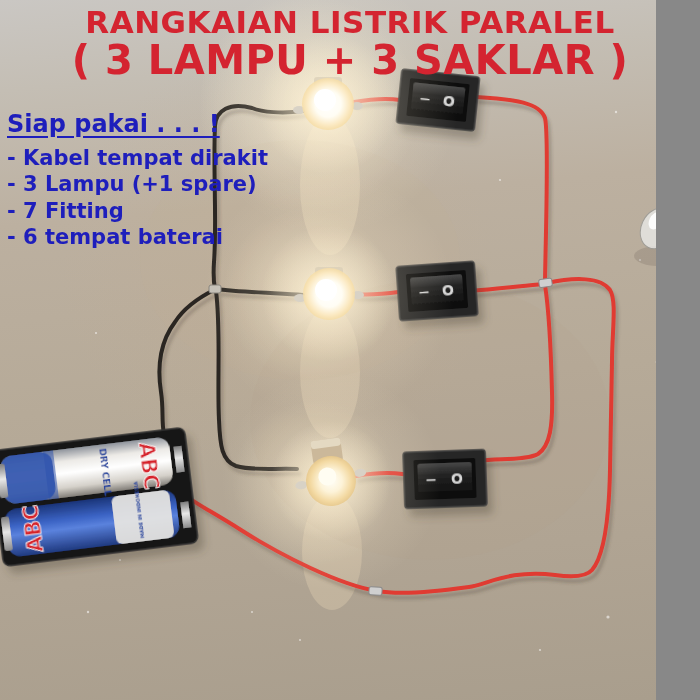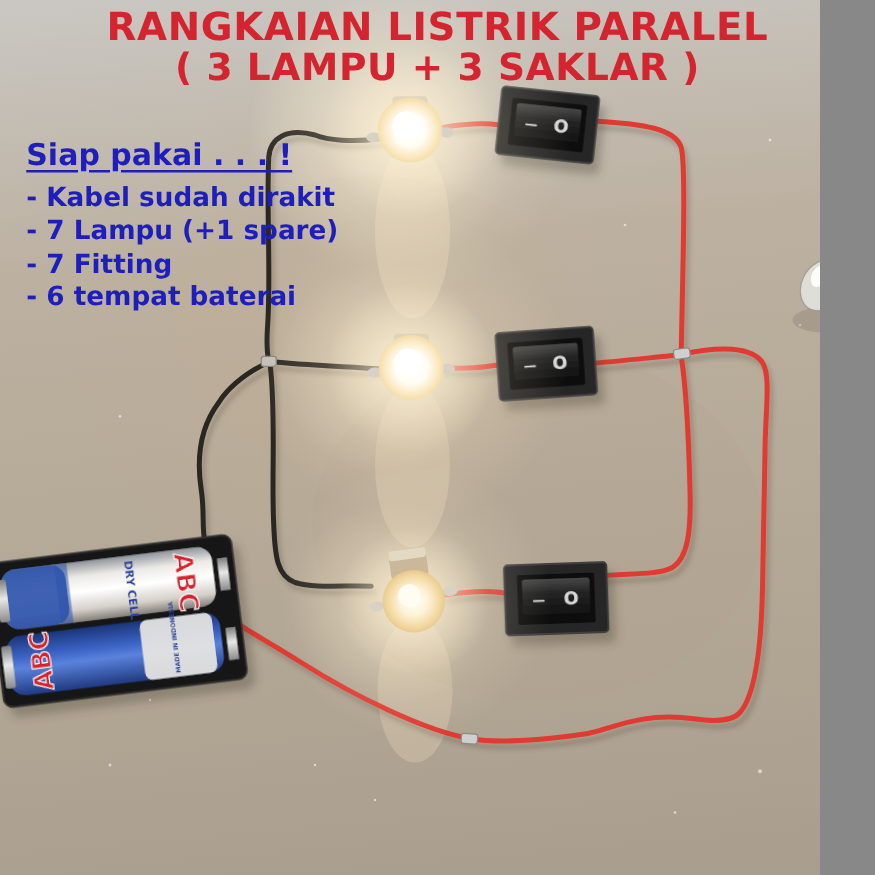--- a/index.html
+++ b/index.html
@@ -10,22 +10,22 @@
       radial-gradient(circle at 47% 15%, rgba(255,244,216,0.55), rgba(255,244,216,0) 16%),
       radial-gradient(circle at 47% 42%, rgba(255,242,212,0.5), rgba(255,242,212,0) 16%),
       radial-gradient(circle at 48% 69%, rgba(255,238,205,0.45), rgba(255,238,205,0) 14%),
       radial-gradient(circle at 42% 38%, rgba(205,175,140,0.18), rgba(205,175,140,0) 38%),
       linear-gradient(175deg,#cac7c3 0%,#c4beb4 12%,#bcb0a0 30%,#b6aa98 55%,#b0a493 78%,#a99e8d 100%);
   }
   svg{position:absolute;left:0;top:0;}
   .title{position:absolute;left:0;top:6px;width:700px;text-align:center;
     color:#d42430;font-weight:bold;line-height:1.05;letter-spacing:0.5px;}
   .title .l1{font-size:31px;}
-  .title .l2{font-size:30px;}
-  .info{position:absolute;left:7px;top:110px;color:#1e1ebc;font-weight:bold;margin-left:14px;}
+  .title .l2{font-size:40px;}
+  .info{position:absolute;left:7px;top:110px;color:#1e1ebc;font-weight:bold;}
   .info-heading{font-size:24px;text-decoration:underline;text-underline-offset:4px;margin-bottom:7px;}
   .info-item{font-size:21px;line-height:1.25;white-space:nowrap;}
   text{font-family:"DejaVu Sans","Liberation Sans",sans-serif;}
 </style>
 </head>
 <body>
 
 <div class="stage">
 
 <svg width="700" height="700" viewBox="0 0 700 700">
@@ -224,19 +224,19 @@
   </g>
 </svg>
 
 <div class="title">
   <div class="l1">RANGKAIAN LISTRIK PARALEL</div>
   <div class="l2">( 3 LAMPU + 3 SAKLAR )</div>
 </div>
 
 <div class="info">
   <div class="info-heading">Siap pakai . . . !</div>
-  <div class="info-item">- Kabel sudah dirakit</div>
-  <div class="info-item">- 7 Lampu (+1 spare)</div>
+  <div class="info-item">- Kabel tempat dirakit</div>
+  <div class="info-item">- 3 Lampu (+1 spare)</div>
   <div class="info-item">- 7 Fitting</div>
   <div class="info-item">- 6 tempat baterai</div>
 </div>
 
 </div>
 
 </body></html>

